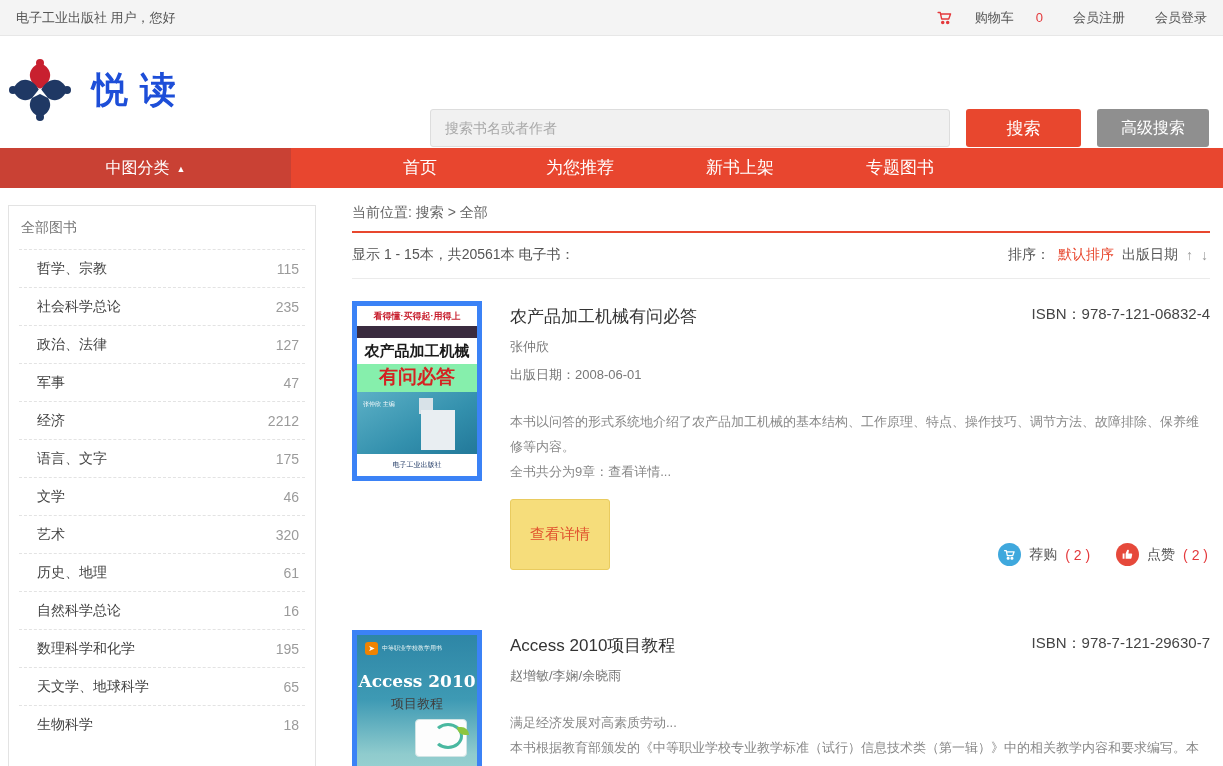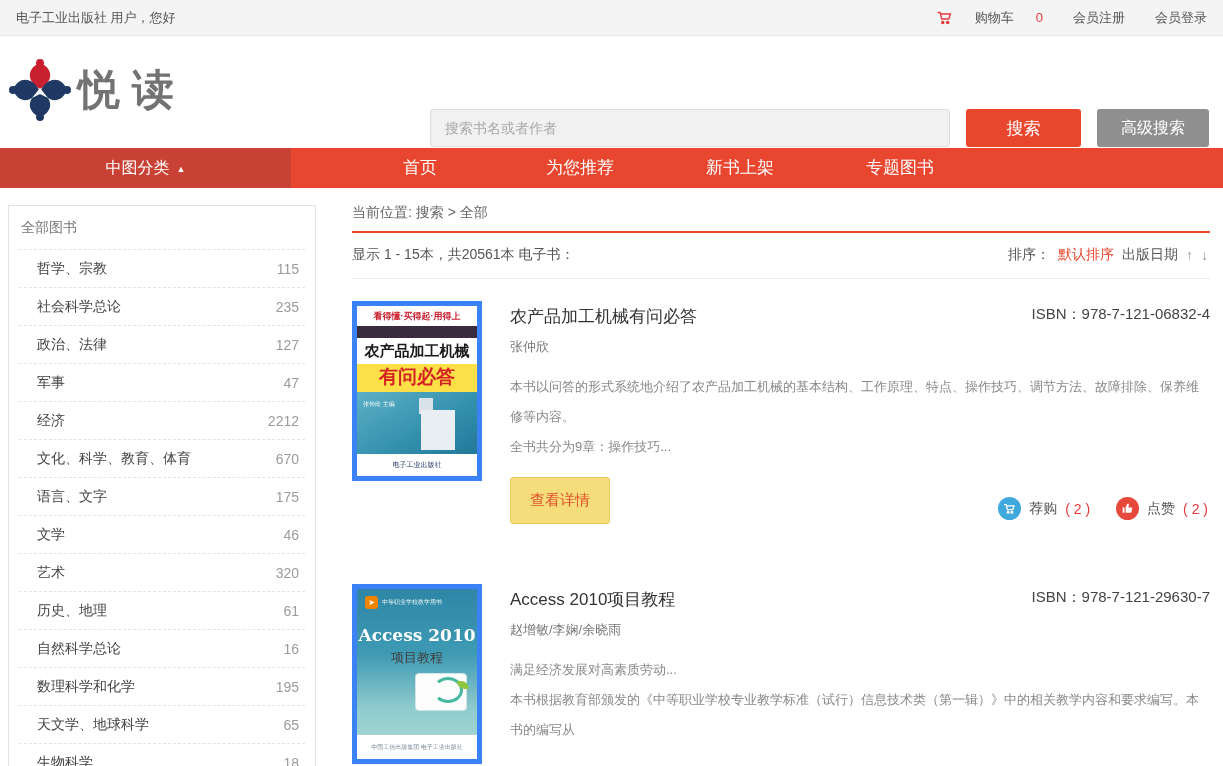--- a/index.html
+++ b/index.html
@@ -13,21 +13,21 @@
   .cart-link { display:flex; align-items:center; gap:22px; color:#555; cursor:pointer; }
   .cart-icon { width:17px; height:17px; color:#e4393c; }
   .cart-count { color:#e4393c; }
   .top-link { cursor:pointer; color:#555; }
 
   
   .header { height:112px; position:relative; background:#fff; }
   .logo { position:absolute; left:8px; top:22px; display:flex; align-items:center; cursor:pointer; }
   .logo-mark { width:64px; height:64px; }
   .logo-text { font-family:"DejaVu Serif","Liberation Serif",serif; font-weight:bold;
-               color:#737373; font-size:42px; letter-spacing:12px; margin-left:6px; }
+               color:#1d4ed8; font-size:36px; letter-spacing:12px; margin-left:20px; }
   .search-input { position:absolute; left:430px; top:73px; width:520px; height:38px;
                   background:#f1f1f1; border:1px solid #ddd; border-radius:3px;
                   padding:0 14px; font-size:14px; color:#333; outline:none; }
   .search-input::placeholder { color:#a9a9a9; }
   .btn-search { position:absolute; left:966px; top:73px; width:115px; height:38px;
                 background:#e8472e; color:#fff; border:none; border-radius:3px;
                 font-size:17px; cursor:pointer; }
   .btn-adv { position:absolute; left:1097px; top:73px; width:112px; height:38px;
              background:#8f8f8f; color:#fff; border:none; border-radius:3px;
              font-size:16px; cursor:pointer; }
@@ -66,40 +66,40 @@
 
   .book { display:flex; margin-top:22px; margin-bottom:60px; }
   .book-cover { width:130px; height:180px; flex-shrink:0; cursor:pointer;
                 border:5px solid #3b82f6; position:relative; overflow:hidden; background:#fff; }
   .book-info { flex:1; margin-left:28px; position:relative; }
   .title-row { display:flex; justify-content:space-between; align-items:flex-start; margin-top:4px; }
   .book-title { font-size:17px; color:#333; cursor:pointer; }
   .book-isbn { font-size:15px; color:#444; }
   .book-author { margin-top:10px; font-size:13px; color:#777; }
   .book-date { margin-top:10px; font-size:13px; color:#777; }
-  .book-desc { margin-top:16px; font-size:13px; color:#888; line-height:30px; }
-  .btn-detail { margin-top:15px; display:inline-block; padding:13px 19px; background:#f6dd7b;
+  .book-desc { margin-top:25px; font-size:13px; color:#888; line-height:25px; }
+  .btn-detail { margin-top:15px; display:inline-block; padding:25px 19px; background:#f6dd7b;
                 border:1px solid #e9cb5f; border-radius:3px; color:#e0532e; font-size:15px; cursor:pointer; }
   .actions { position:absolute; right:2px; bottom:4px; display:flex; align-items:center; gap:26px; }
   .action { display:flex; align-items:center; gap:8px; cursor:pointer; font-size:14px; color:#555; }
   .action-circle { width:23px; height:23px; border-radius:50%; display:flex;
                    align-items:center; justify-content:center; color:#fff; }
   .circle-blue { background:#3fa8dd; }
   .circle-red  { background:#e6493b; }
   .action-circle svg { width:13px; height:13px; }
   .action-count { color:#e4393c; }
 
   
   .c1-tagline { height:20px; line-height:20px; text-align:center; color:#c8202f;
                 font-size:9px; font-weight:bold; background:#fff; }
   .c1-band { height:12px; background:#3a2b3f; }
   .c1-title { height:26px; line-height:26px; text-align:center; font-weight:bold;
               font-size:15px; color:#1a1a1a; background:#fff; }
   .c1-sub { height:28px; line-height:26px; text-align:center; font-weight:bold;
-            font-size:19px; color:#d42322; background:#fde047; }
+            font-size:19px; color:#d42322; background:#86efac; }
   .c1-art { height:72px; position:relative;
             background:linear-gradient(150deg,#5cb0c6 0%,#3390ad 55%,#1f7496 100%); }
   .c1-byline { position:absolute; left:6px; top:8px; font-size:6px; color:#fff; }
   .c1-machine1 { position:absolute; right:22px; top:18px; width:34px; height:40px; background:#e9eef2; }
   .c1-machine2 { position:absolute; right:44px; top:6px; width:14px; height:16px; background:#d8e2e8; }
   .c1-footer { position:absolute; bottom:0; left:0; right:0; height:22px; background:#fff;
                text-align:center; font-size:7px; color:#1f3864; line-height:22px; }
 
   
   .c2-bg { position:absolute; inset:0;
@@ -187,24 +187,20 @@
   </div>
   <div class="cat-row">
     <span class="cat-label">军事</span>
     <span class="cat-count">47</span>
   </div>
   <div class="cat-row">
     <span class="cat-label">经济</span>
     <span class="cat-count">2212</span>
   </div>
   <div class="cat-row">
-    <span class="cat-label">文化、科学、教育、体育</span>
-    <span class="cat-count">670</span>
-  </div>
-  <div class="cat-row">
     <span class="cat-label">语言、文字</span>
     <span class="cat-count">175</span>
   </div>
   <div class="cat-row">
     <span class="cat-label">文学</span>
     <span class="cat-count">46</span>
   </div>
   <div class="cat-row">
     <span class="cat-label">艺术</span>
     <span class="cat-count">320</span>
@@ -263,23 +259,24 @@
         <span class="c1-machine1"></span>
       </div>
       <div class="c1-footer">电子工业出版社</div>
     </div>
     <div class="book-info">
       <div class="title-row">
         <span class="book-title">农产品加工机械有问必答</span>
         <span class="book-isbn">ISBN：978-7-121-06832-4</span>
       </div>
       <div class="book-author">张仲欣</div>
+      <div class="book-date">出版日期：2008-06-01</div>
       <div class="book-desc">
         <div>本书以问答的形式系统地介绍了农产品加工机械的基本结构、工作原理、特点、操作技巧、调节方法、故障排除、保养维修等内容。</div>
-        <div>全书共分为9章：操作技巧...</div>
+        <div>全书共分为9章：查看详情...</div>
       </div>
       <span class="btn-detail">查看详情</span>
       <div class="actions">
         <span class="action">
           <span class="action-circle circle-blue">
             <svg viewBox="0 0 24 24" fill="none" stroke="#fff" stroke-width="2.4" stroke-linecap="round" stroke-linejoin="round">
               <path d="M3 5h3l2 9h10l2.5-7H7"></path>
                 <circle cx="9.5" cy="19" r="1.7" fill="#fff"></circle>
                 <circle cx="16.5" cy="19" r="1.7" fill="#fff"></circle>
             </svg>

